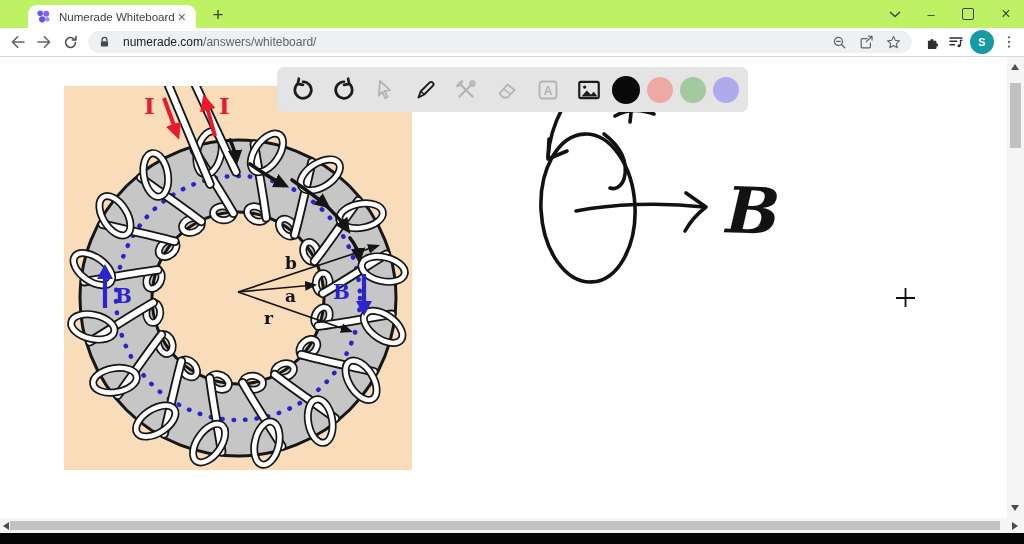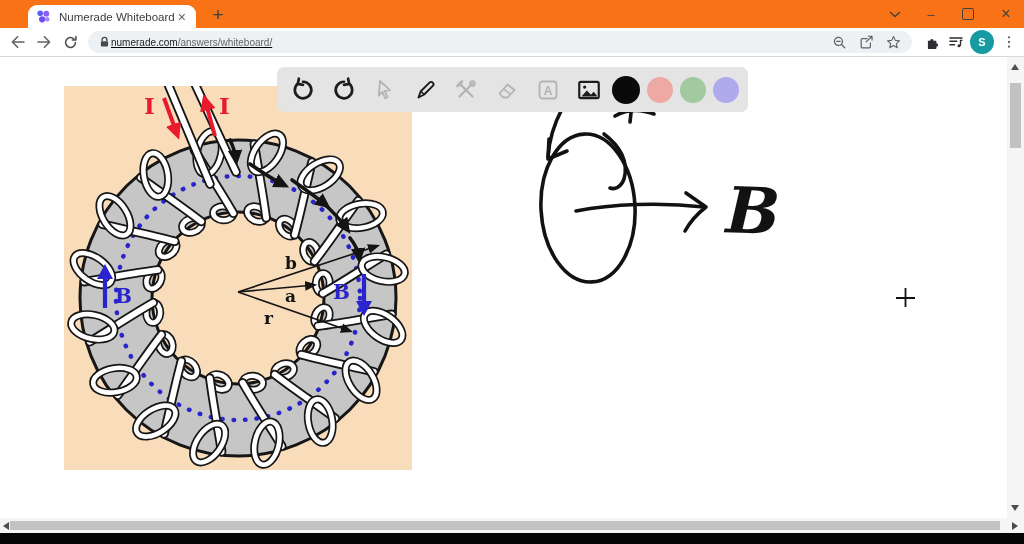--- a/index.html
+++ b/index.html
@@ -1,31 +1,31 @@
 <!DOCTYPE html>
 <html><head>
 <meta charset="utf-8">
 <style>
   html,body{margin:0;padding:0;background:#fff;width:1024px;height:544px;overflow:hidden;
     font-family:"Liberation Sans",sans-serif;position:relative;}
   .abs{position:absolute;}
   
-  .titlebar{left:0;top:0;width:1024px;height:28px;background:#f97316;}
+  .titlebar{left:0;top:0;width:1024px;height:28px;background:#bef264;}
   .tab{left:28px;top:5px;width:168px;height:23px;background:#fff;border-radius:9px 9px 0 0;
     display:flex;align-items:center;padding:0 8px;box-sizing:border-box;}
   .tab-title{font-size:11.5px;color:#3c4043;white-space:nowrap;overflow:hidden;flex:1;margin-left:8px;}
   .tab-close{color:#5f6368;font-size:14px;line-height:14px;cursor:default;padding:0 2px;}
   .newtab{left:206px;top:4px;width:24px;height:24px;color:#3c4043;font-size:19px;line-height:22px;
     text-align:center;font-weight:400;}
   .wctl{top:0;height:28px;width:34px;display:flex;align-items:center;justify-content:center;color:#3f4043;}
   .navbar{left:0;top:28px;width:1024px;height:28px;background:#fff;border-bottom:1px solid #d6d9dc;}
   .navbtn{top:30px;width:24px;height:24px;display:flex;align-items:center;justify-content:center;color:#5f6368;}
   .omnibox{left:88px;top:31px;width:824px;height:22px;background:#eef1f4;border-radius:11px;
     display:flex;align-items:center;padding:0 10px;box-sizing:border-box;}
-  .url{font-size:10px;margin-left:0;white-space:nowrap;text-decoration:underline;}
+  .url{font-size:12px;margin-left:12px;white-space:nowrap;}
   .url .dom{color:#202124;}
   .url .pth{color:#5f6368;}
   .obicons{margin-left:auto;display:flex;align-items:center;gap:10px;color:#5f6368;}
   .extbtn{top:30px;width:24px;height:24px;display:flex;align-items:center;justify-content:center;color:#2c2e31;}
   .avatar{left:970px;top:30px;width:24px;height:24px;border-radius:50%;background:#179ba3;color:#fff;
     font-size:11px;font-weight:bold;display:flex;align-items:center;justify-content:center;}
   
   .wbbar{left:277px;top:67px;width:471px;height:45px;background:#e4e4e4;border-radius:7px;z-index:20;
     display:flex;align-items:center;justify-content:space-around;padding:0 6px;box-sizing:border-box;}
   .tbtn{width:34px;height:34px;display:flex;align-items:center;justify-content:center;background:none;border:none;padding:0;}

